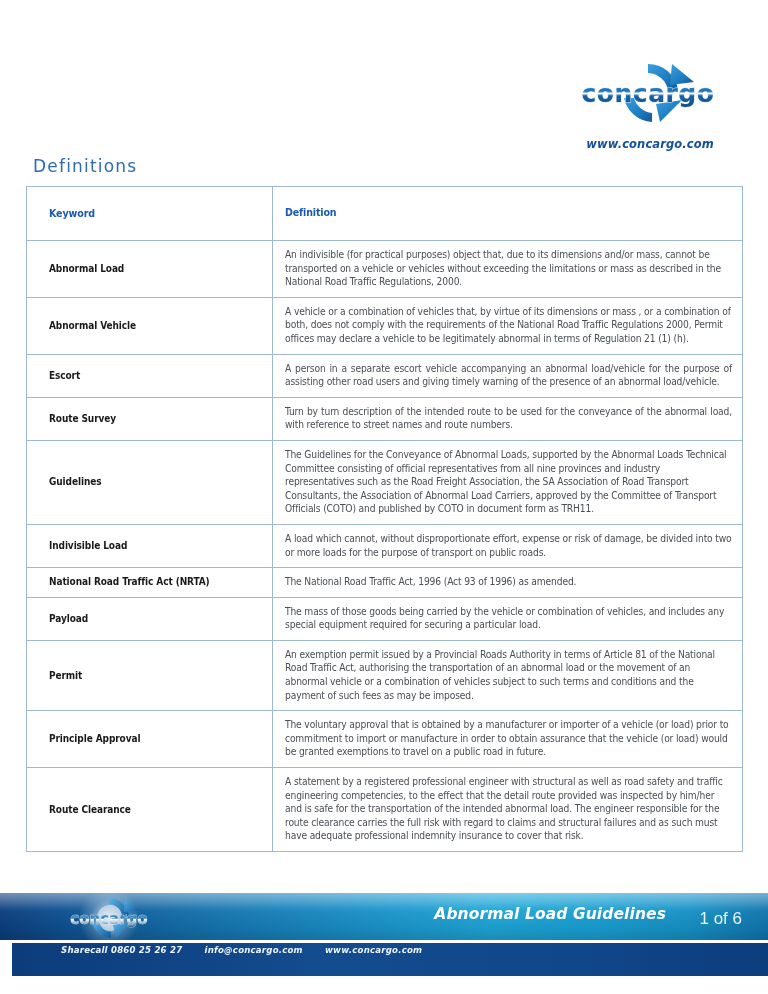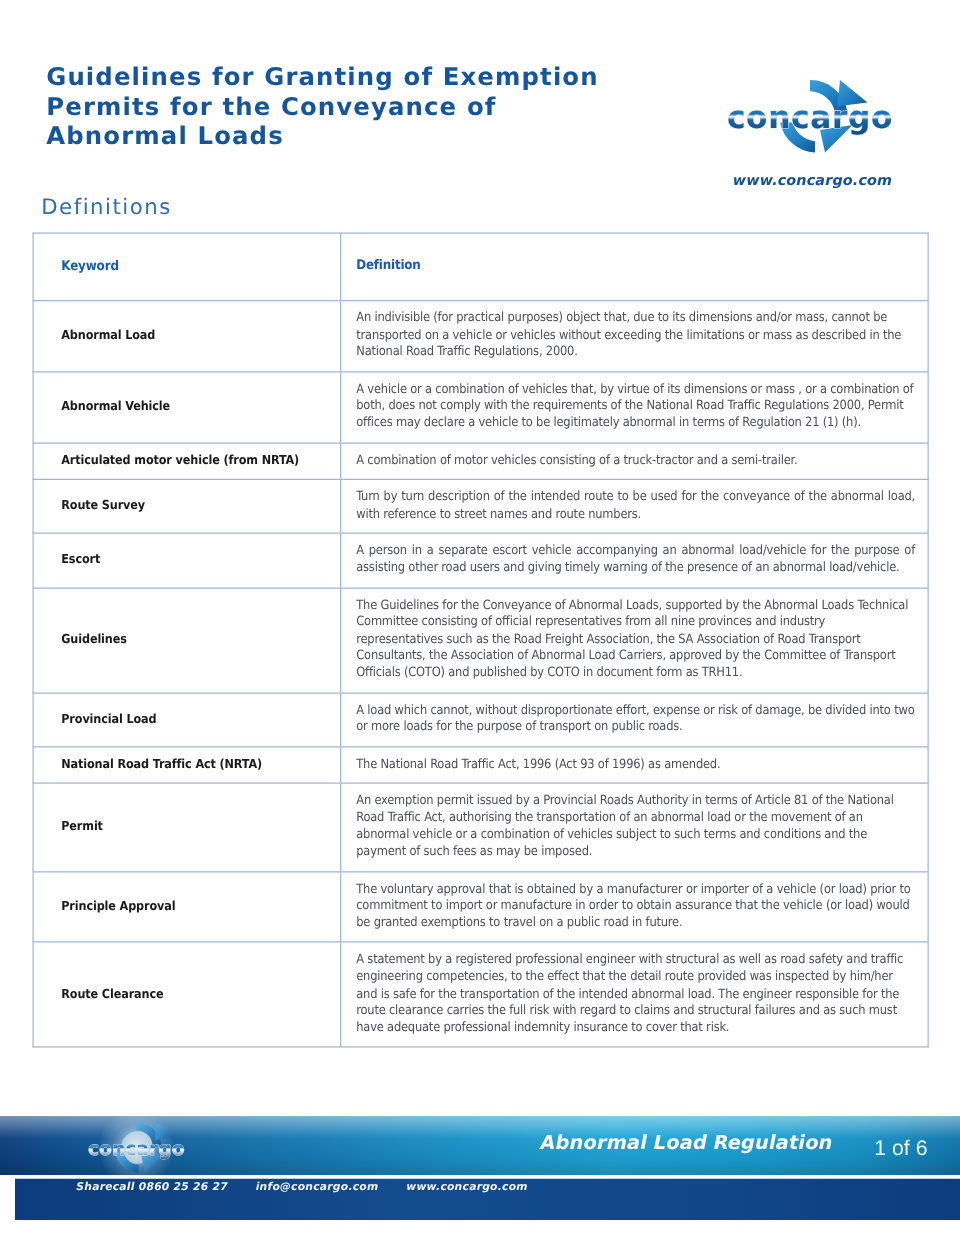--- a/index.html
+++ b/index.html
@@ -198,23 +198,20 @@
     white-space: nowrap;
   }
   .footer-contact span { margin-right: 19px; }
   .footer-contact span:last-child { margin-right: 0; }
 </style>
 </head>
 <body>
 
 <div class="page-header">
 
-  <div class="doc-title">Guidelines for Granting of Exemption
-Permits for the Conveyance of
-Abnormal Loads</div>
 
   <div class="logo-wrap">
     <svg class="logo-mark" viewBox="0 0 196 82">
       <defs>
         <linearGradient id="blueArc" x1="0" y1="0" x2="1" y2="1">
           <stop offset="0%" stop-color="#3aa0df"></stop>
           <stop offset="55%" stop-color="#1f7ec2"></stop>
           <stop offset="100%" stop-color="#115896"></stop>
         </linearGradient>
         <linearGradient id="greenArc" x1="0" y1="0" x2="0" y2="1">
@@ -259,42 +256,42 @@
     </tr>
   <tr>
         <td class="cell-key">Abnormal Load</td>
         <td class="cell-def">An indivisible (for practical purposes) object that, due to its dimensions and/or mass, cannot be transported on a vehicle or vehicles without exceeding the limitations or mass as described in the National Road Traffic Regulations, 2000.</td>
       </tr>
       <tr>
         <td class="cell-key">Abnormal  Vehicle</td>
         <td class="cell-def">A vehicle or a combination of vehicles that, by virtue of its dimensions or mass , or a combination of both, does not comply with the requirements of the National Road Traffic Regulations 2000, Permit offices may declare a vehicle to be legitimately abnormal in terms of Regulation 21 (1) (h).</td>
       </tr>
       <tr>
-        <td class="cell-key">Articulated motor vehicle (from NRTA)</td>
-        <td class="cell-def">A combination of motor vehicles consisting of a truck-tractor and a semi-trailer.</td>
+        <td class="cell-key">Escort</td>
+        <td class="cell-def justify">A person in a separate escort vehicle accompanying an abnormal load/vehicle for the purpose of assisting other road users and giving timely warning of the presence of an abnormal load/vehicle.</td>
       </tr>
       <tr>
         <td class="cell-key">Route Survey</td>
         <td class="cell-def justify">Turn by turn description of the intended route to be used for the conveyance of the abnormal load, with reference to street names and route numbers.</td>
       </tr>
       <tr>
-        <td class="cell-key">Escort</td>
-        <td class="cell-def justify">A person in a separate escort vehicle accompanying an abnormal load/vehicle for the purpose of assisting other road users and giving timely warning of the presence of an abnormal load/vehicle.</td>
-      </tr>
-      <tr>
         <td class="cell-key">Guidelines</td>
         <td class="cell-def">The Guidelines for the Conveyance of Abnormal Loads, supported by the Abnormal Loads Technical Committee consisting of official representatives from all nine provinces and industry representatives such as the Road Freight Association, the SA Association of Road Transport Consultants, the Association of Abnormal Load Carriers, approved by the Committee of Transport Officials (COTO) and published by COTO in document form as TRH11.</td>
       </tr>
       <tr>
-        <td class="cell-key">Provincial Load</td>
+        <td class="cell-key">Indivisible Load</td>
         <td class="cell-def">A load which cannot, without disproportionate effort, expense or risk of damage, be divided into two or more loads for the purpose of transport on public roads.</td>
       </tr>
       <tr>
         <td class="cell-key">National Road Traffic Act (NRTA)</td>
         <td class="cell-def">The National Road Traffic Act, 1996 (Act 93 of 1996) as amended.</td>
+      </tr>
+      <tr>
+        <td class="cell-key">Payload</td>
+        <td class="cell-def">The mass of those goods being carried by the vehicle or combination of vehicles, and includes any special equipment required for securing a particular load.</td>
       </tr>
       <tr>
         <td class="cell-key">Permit</td>
         <td class="cell-def">An exemption permit issued by a Provincial Roads Authority in terms of Article 81 of the National Road Traffic Act, authorising the transportation of an abnormal load or the movement of an abnormal vehicle or a combination of vehicles subject to such terms and conditions and the payment of such fees as may be imposed.</td>
       </tr>
       <tr>
         <td class="cell-key">Principle Approval</td>
         <td class="cell-def">The voluntary approval that is obtained by a manufacturer or importer of a vehicle (or load) prior to commitment to import or manufacture in order to obtain assurance that the vehicle (or load) would be granted exemptions to travel on a public road in future.</td>
       </tr>
       <tr>
@@ -332,21 +329,21 @@
     <circle cx="63" cy="33" r="31" fill="url(#glow)"></circle>
     <path d="M64 12 A21 21 0 1 0 64 54 A21 21 0 1 1 64 12 Z" fill="url(#fGreen)"></path>
     <circle cx="64" cy="33" r="13" fill="#eaf4fb" opacity="0.55"></circle>
     <path d="M63 13 A20 20 0 0 1 83 31 L76 31 A13 13 0 0 0 63 19 Z" fill="url(#fBlue)"></path>
     <path d="M79 13 L94 25 L78 27 Z" fill="url(#fBlue)"></path>
     <path d="M65 53 A20 20 0 0 1 46 37 L53 37 A13 13 0 0 0 65 47 Z" fill="url(#fBlue)"></path>
     <path d="M67 40 L86 37 L70 53 Z" fill="url(#fBlue)"></path>
     <text x="63" y="39" text-anchor="middle" font-family="DejaVu Sans, sans-serif" font-size="15" font-weight="bold" fill="url(#fWord)" stroke="#cfe4f2" stroke-width="0.6" paint-order="stroke">concargo</text>
   </svg>
 
-  <div class="footer-title">Abnormal Load Regulation</div>
+  <div class="footer-title">Abnormal Load Guidelines</div>
 
   <div class="footer-page">1 of 6</div>
 </div>
 
 <div class="footer-bar">
   <div class="footer-contact">
     <span>Sharecall 0860 25 26 27</span>
     <span>info@concargo.com</span>
     <span>www.concargo.com</span>
   </div>

